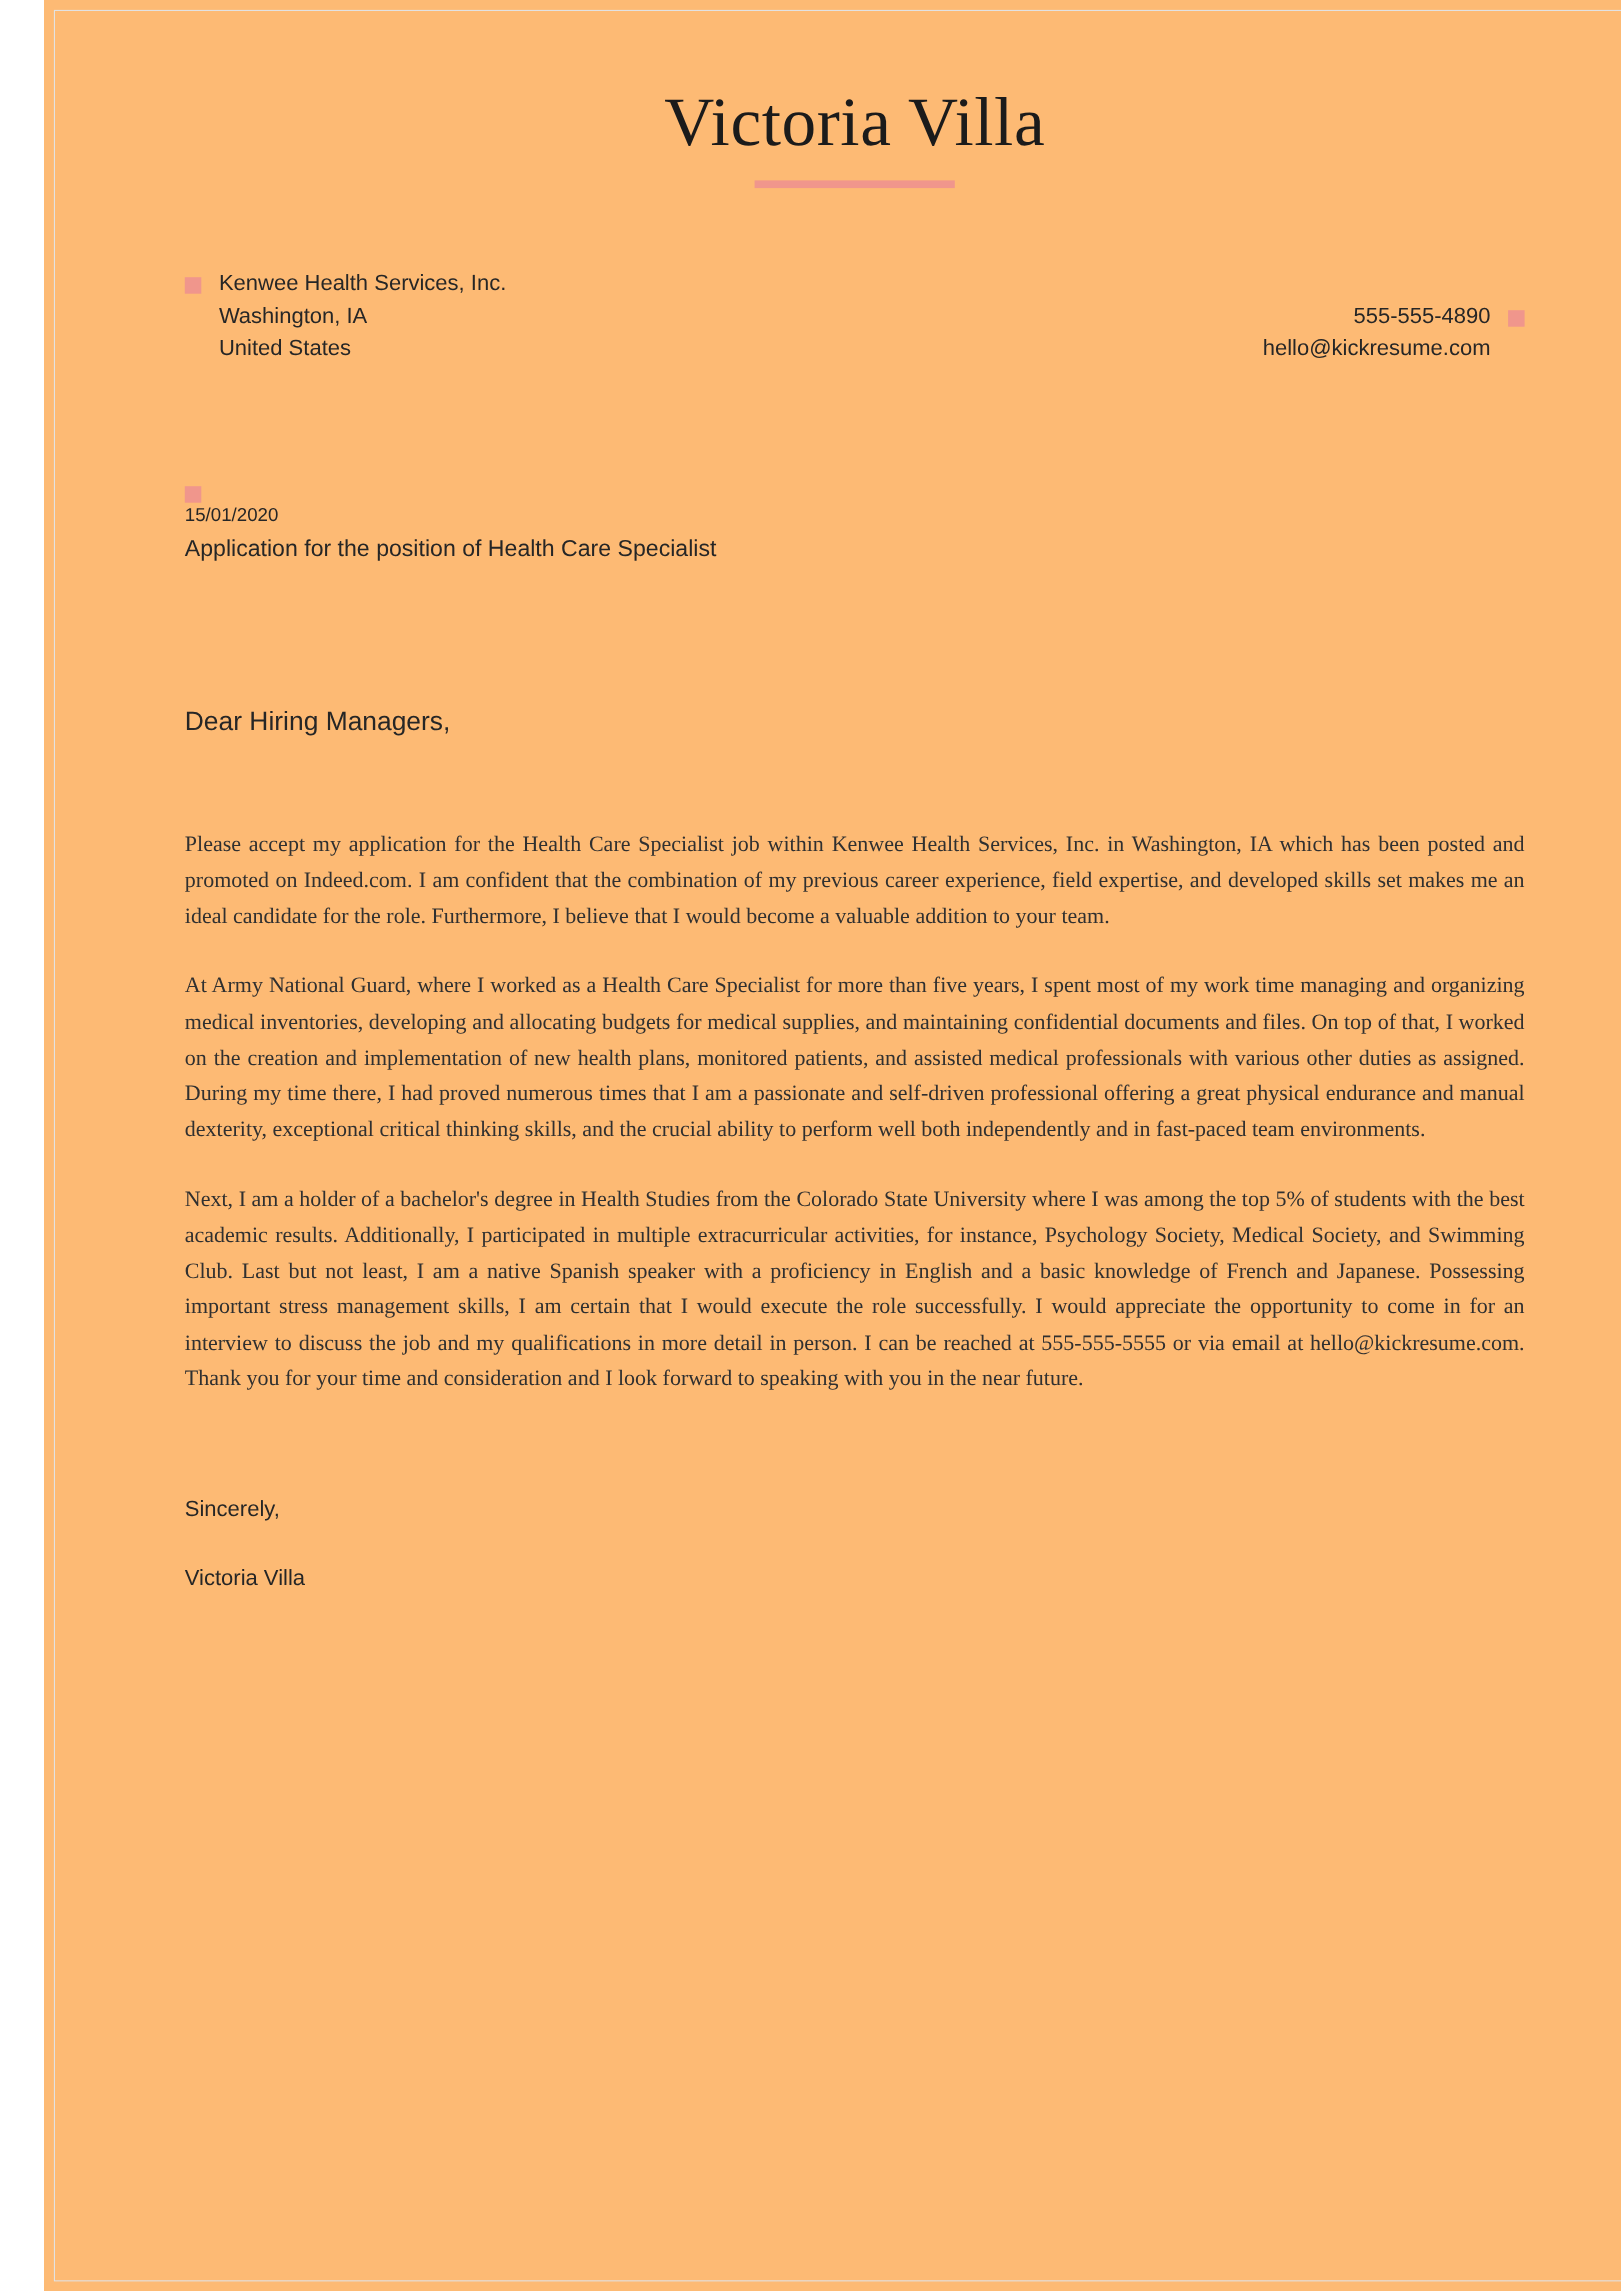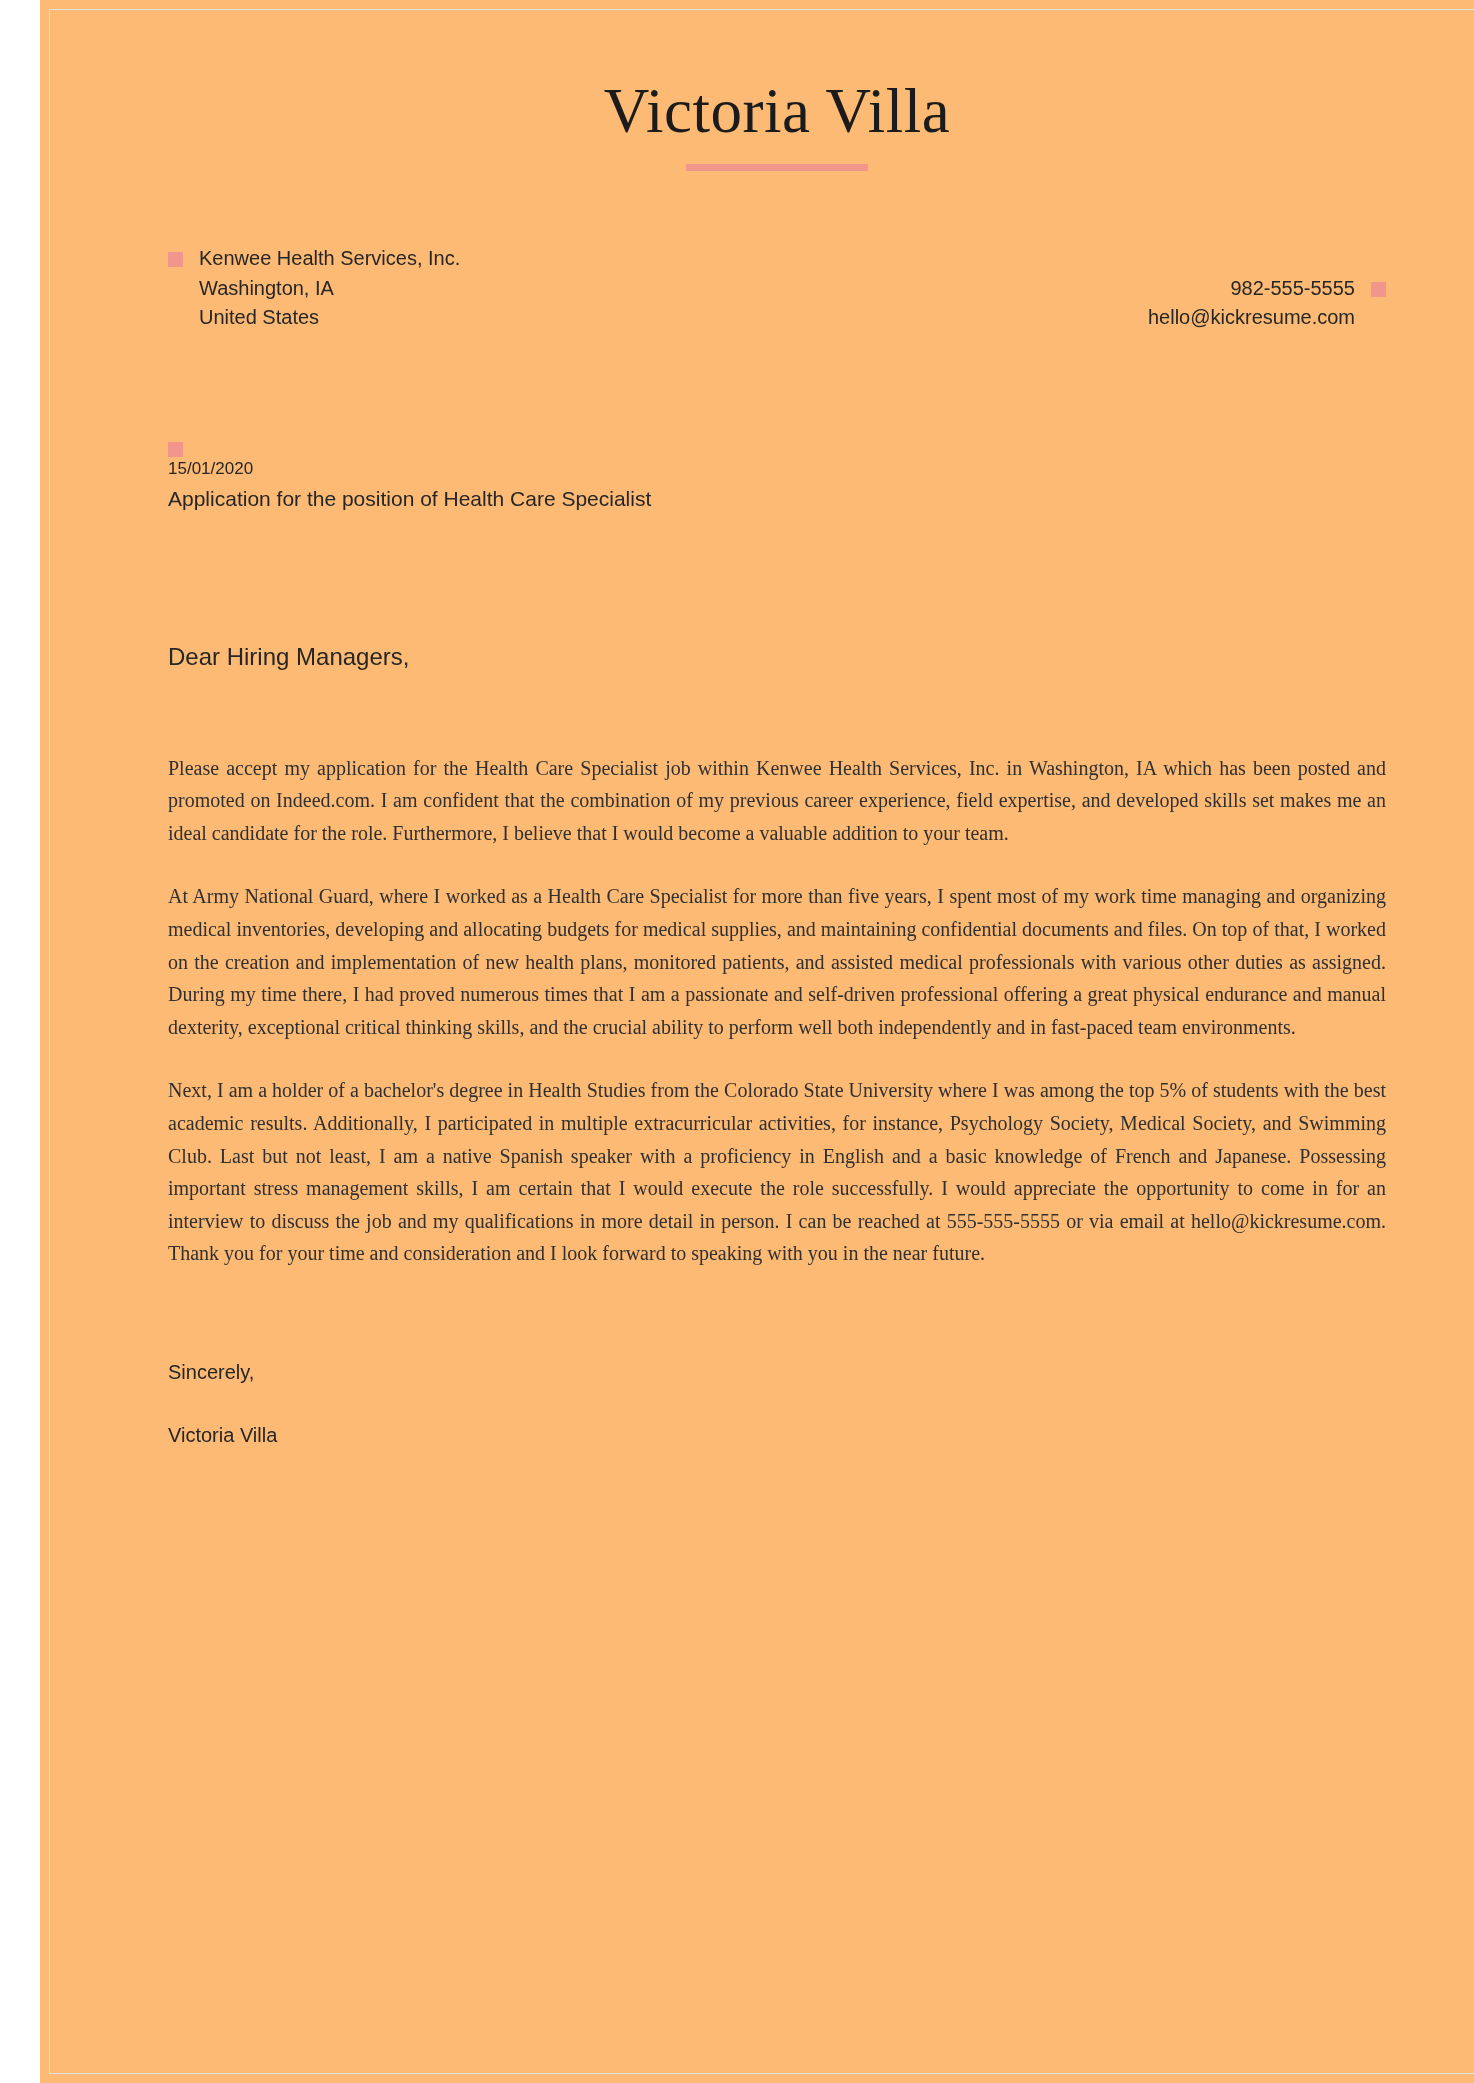--- a/index.html
+++ b/index.html
@@ -188,21 +188,21 @@
         <span class="bullet"></span>
         <div class="recipient-lines">
           <div>Kenwee Health Services, Inc.</div>
           <div>Washington, IA</div>
           <div>United States</div>
         </div>
       </div>
 
       <div class="contact">
         <div class="contact-lines">
-          <div>982-555-5555</div>
+          <div>555-555-4890</div>
           <div>hello@kickresume.com</div>
         </div>
         <span class="bullet"></span>
       </div>
 
     </div>
 
     <div class="subject-block">
       <span class="bullet"></span>
       <div>

